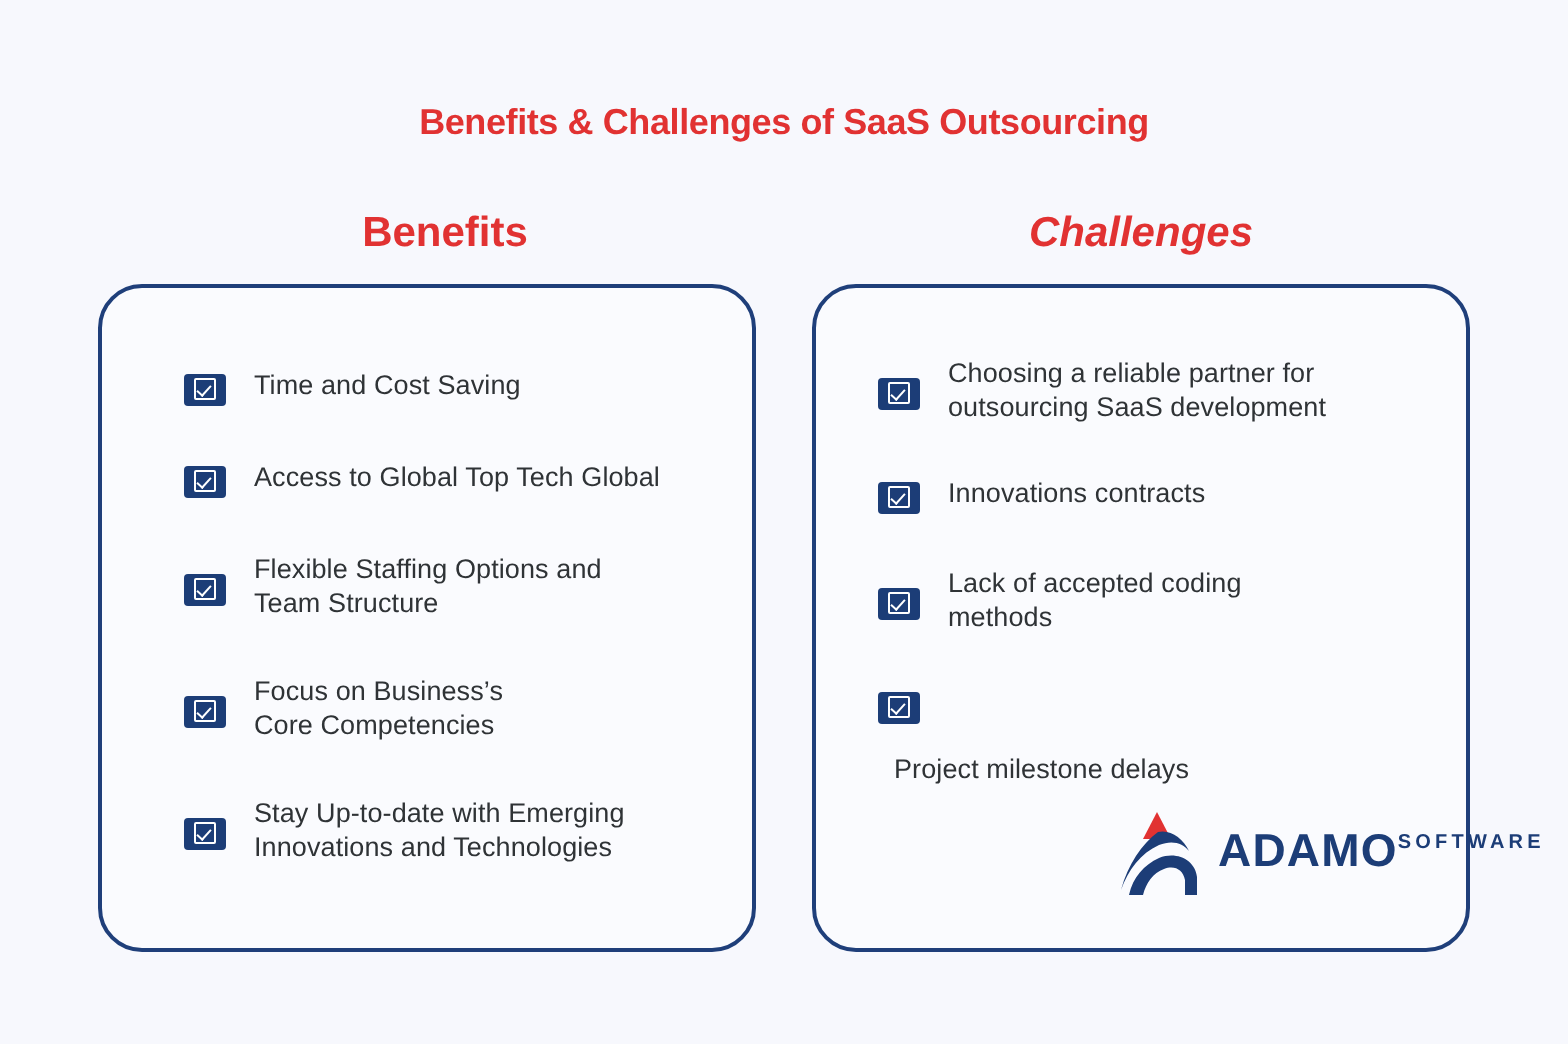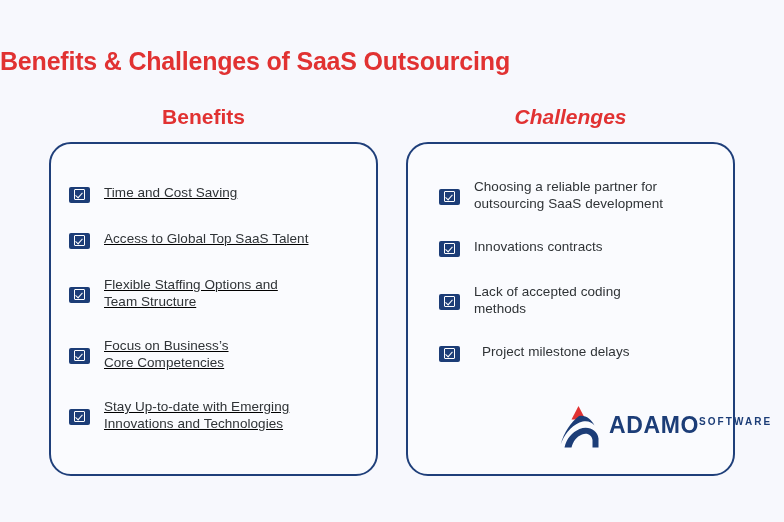--- a/index.html
+++ b/index.html
@@ -19,38 +19,39 @@
     position: absolute;
     inset: 0;
   }
 
   
   .main-title {
     position: absolute;
     top: 44px;
     left: 0;
     width: 784px;
-    font-size: 25px;
+    text-align: center;
+    font-size: 18px;
     font-weight: bold;
     color: #e13232;
     letter-spacing: -0.2px;
     line-height: 34px;
   }
 
   
   .col-heading {
     position: absolute;
     top: 103px;
     font-size: 21px;
     font-weight: bold;
     color: #e13232;
     text-align: center;
     line-height: 27px;
   }
-  .col-heading.left  { left: 39px;  width: 329px; }
+  .col-heading.left  { left: 58px;  width: 329px; }
   .col-heading.right { left: 406px; width: 329px; font-style: italic; }
 
   
   .card {
     position: absolute;
     top: 142px;
     height: 334px;
     border: 2px solid #1f3f7a;
     border-radius: 22px;
     background: #fafbfe;
@@ -62,31 +63,31 @@
   
   .list {
     position: absolute;
     left: 0;
     right: 0;
     top: 0;
     padding: 0;
     margin: 0;
     list-style: none;
   }
-  .list.left-list  { padding: 40px 18px 0 18px; text-decoration: underline; }
+  .list.left-list  { padding: 40px 18px 0 41px; }
   .list.right-list { padding: 34px 14px 0 31px; }
 
   .list-item {
     display: flex;
     align-items: flex-start;
     gap: 14px;
   }
   .left-list  .list-item { margin-bottom: 27px; }
   .right-list .list-item { margin-bottom: 26px; }
-  .list-item.indented { padding-left: 0; }
+  .list-item.indented { padding-left: 0; flex-direction: column; }
   .list-item.indented .item-label { margin-left: 8px; }
 
   .check-icon {
     flex: 0 0 auto;
     width: 21px;
     height: 16px;
     background: #1c3d77;
     border-radius: 2px;
     position: relative;
     margin-top: 3px;
@@ -180,21 +181,21 @@
             <span class="tick"></span>
         </span>
         <span class="item-label">Time and Cost Saving</span>
       </li>
 
       <li class="list-item">
         <span class="check-icon">
           <span class="box"></span>
             <span class="tick"></span>
         </span>
-        <span class="item-label">Access to Global Top SaaS Talent</span>
+        <span class="item-label">Access to Global Top Tech Global</span>
       </li>
 
       <li class="list-item two-line">
         <span class="check-icon">
           <span class="box"></span>
             <span class="tick"></span>
         </span>
         <span class="item-label">Flexible Staffing Options and
 Team Structure</span>
       </li>

